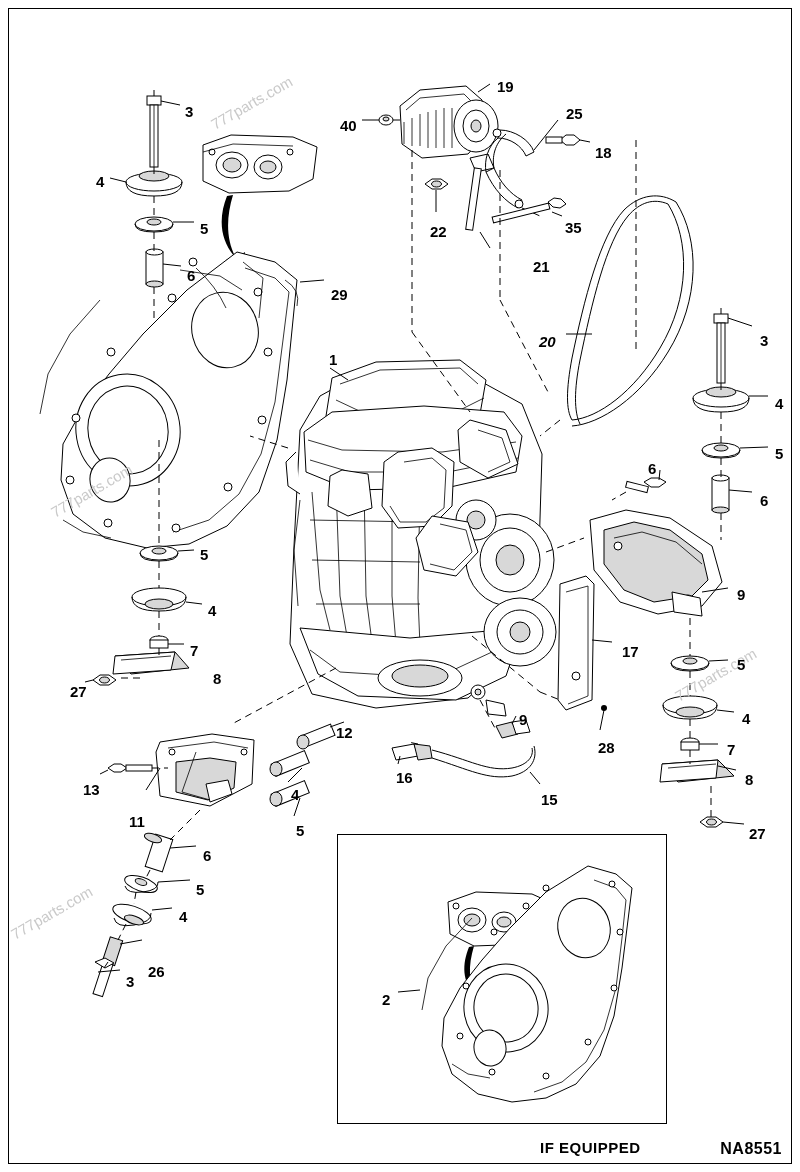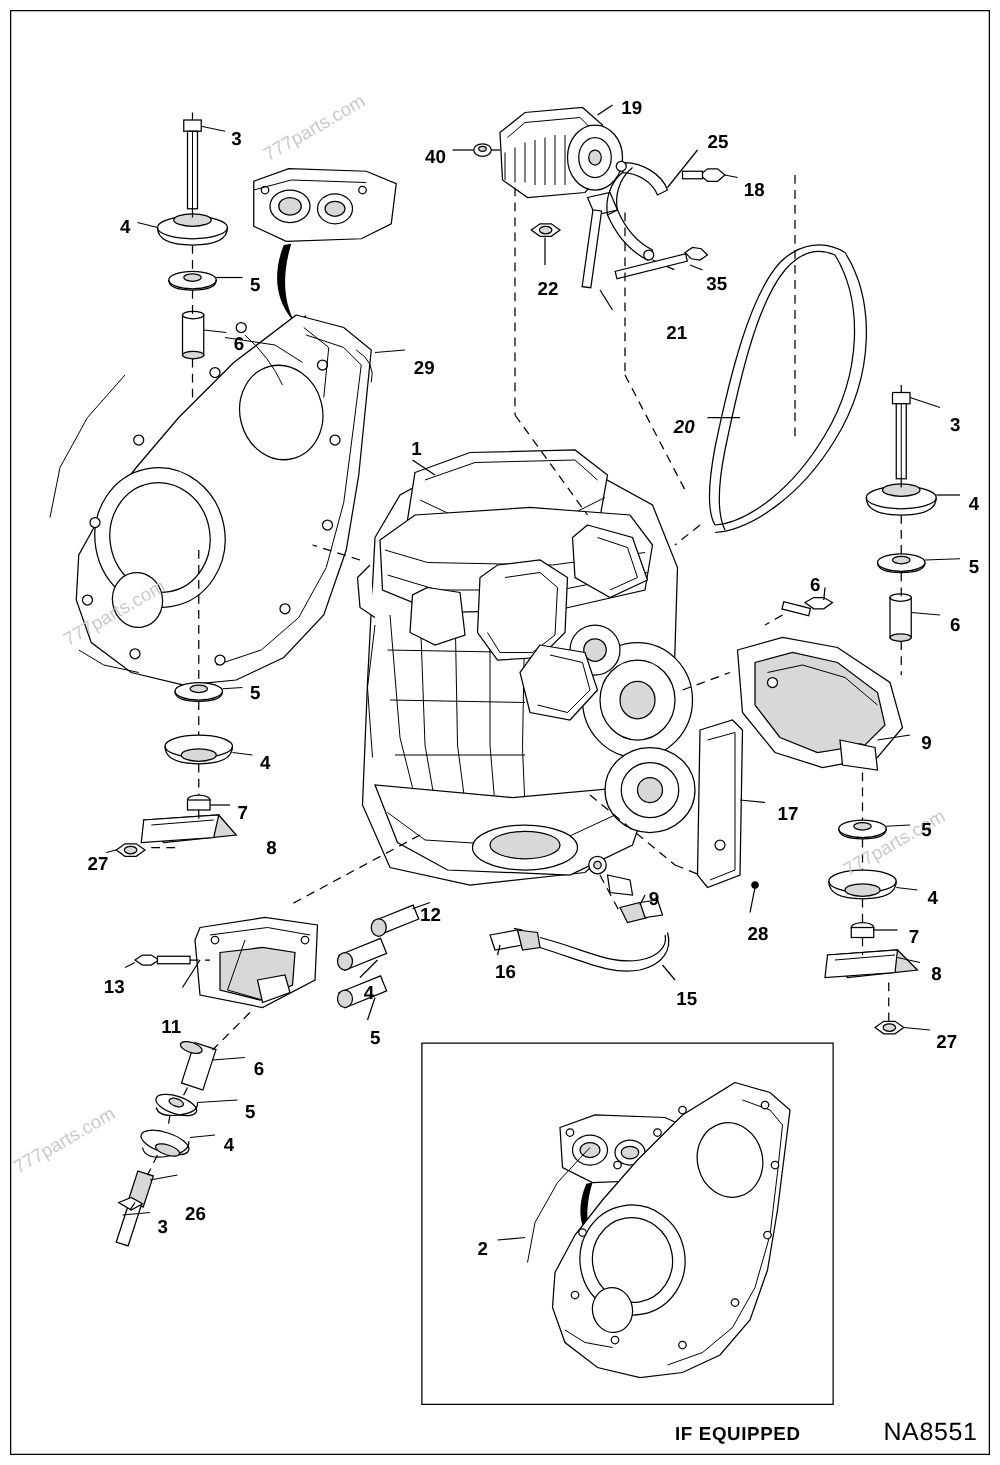--- a/index.html
+++ b/index.html
@@ -44,22 +44,22 @@
     position: absolute;
     left: 540px; top: 1107px;
     font-size: 15px;
     font-weight: bold;
     letter-spacing: 0.5px;
     margin-top: 32px;
   }
   .code-label {
     position: absolute;
     right: 18px; bottom: 14px;
-    font-size: 20px;
-    font-weight: normal;
+    font-size: 16px;
+    font-weight: bold;
     letter-spacing: 0.5px;
   }
   
   .wm {
     position: absolute;
     color: #c9c9c9;
     font-size: 15px;
     font-family: "Liberation Sans", sans-serif;
     transform-origin: left top;
     white-space: nowrap;

